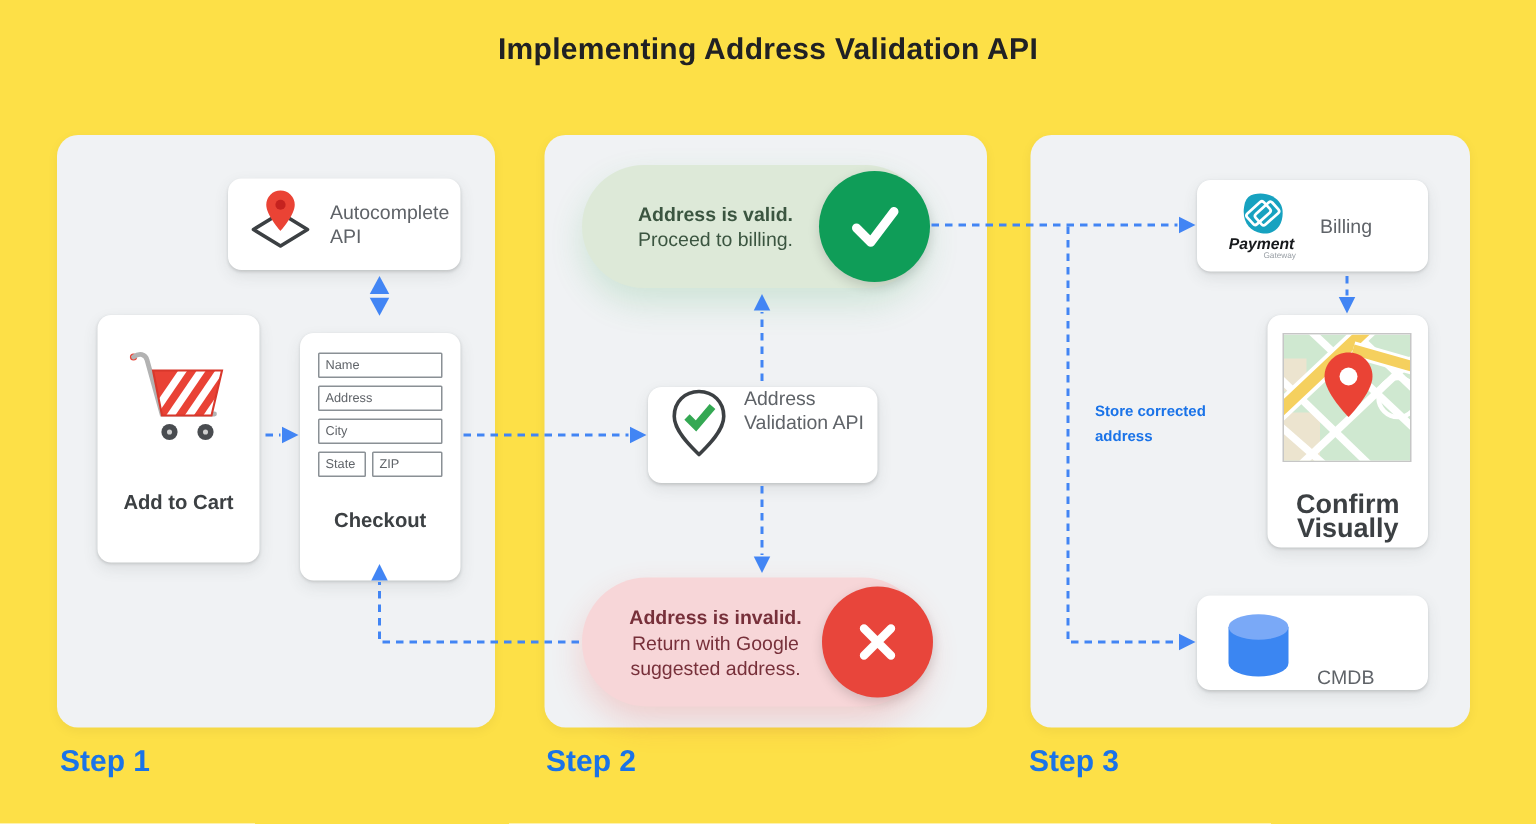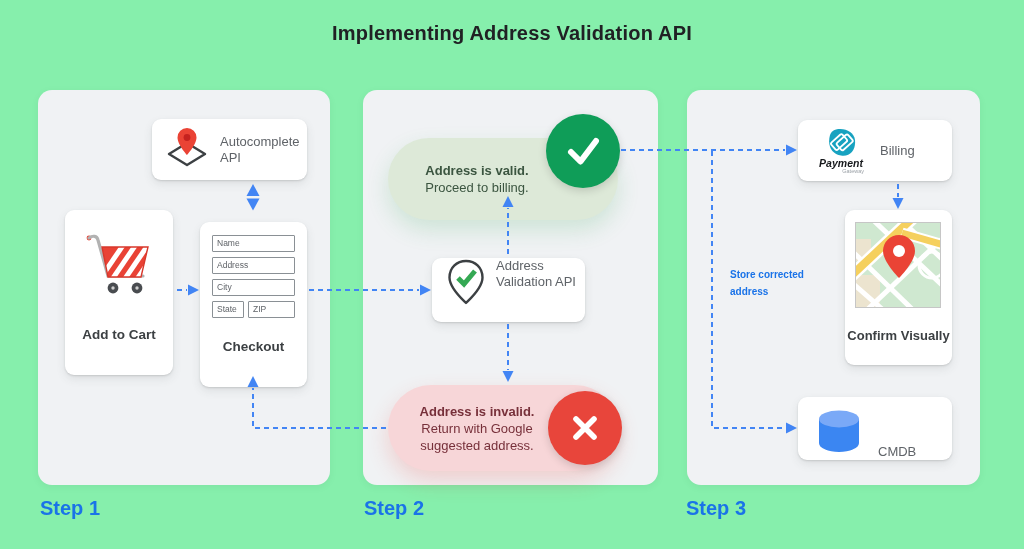--- a/index.html
+++ b/index.html
@@ -1,18 +1,18 @@
 <!DOCTYPE html>
 <html><head>
 <meta charset="utf-8">
 <style>
   * { margin:0; padding:0; box-sizing:border-box; }
   html,body { background:#ffffff; }
   body { font-family:"Liberation Sans", sans-serif; }
-  .stage { position:relative; width:1024px; height:549px; background:#86efac; overflow:hidden; }
+  .stage { position:relative; width:1024px; height:549px; background:#fde047; overflow:hidden; }
 
   .title { position:absolute; top:22px; left:0; width:100%; text-align:center;
            font-size:20px; font-weight:bold; color:#202124; letter-spacing:.2px; }
 
   .panel { position:absolute; background:#f0f2f4; border-radius:14px;
            box-shadow:0 2px 8px rgba(0,0,0,.05); }
   .panel1 { left:38px;  top:90px; width:292px; height:395px; }
   .panel2 { left:363px; top:90px; width:295px; height:395px; }
   .panel3 { left:687px; top:90px; width:293px; height:395px; }
 
@@ -36,21 +36,21 @@
 
   .form { position:absolute; left:12px; top:13px; width:83px; }
   .field { height:17px; border:1px solid #8a9095; background:#fff; border-radius:1px;
            font-size:8.5px; color:#5f6368; line-height:15px; padding-left:4px; margin-bottom:5px; }
   .field-row { display:flex; gap:4px; }
   .field-state { width:32px; } .field-zip { width:47px; }
 
   
   .pill { position:absolute; border-radius:43px; }
   .valid-pill { left:388px; top:110px; width:230px; height:82px; background:#dde9d8;
-                box-shadow:0 10px 22px rgba(52,168,83,.18);margin-top:28px; }
+                box-shadow:0 10px 22px rgba(52,168,83,.18); }
   .invalid-pill { left:388px; top:385px; width:230px; height:86px; background:#f7d6d8;
                   box-shadow:0 10px 22px rgba(234,67,53,.20); }
   .pill-text { position:absolute; left:22px; top:0; height:100%; width:134px;
                display:flex; flex-direction:column; justify-content:center; text-align:center;
                font-size:13px; line-height:17px; }
   .valid-pill .pill-text { color:#3b5540; }
   .invalid-pill .pill-text { color:#77303a; }
   .pill-text b { font-size:13px; }
   .status-circle { position:absolute; border-radius:50%; width:74px; height:74px;
                    box-shadow:0 3px 8px rgba(0,0,0,.15); }
@@ -65,21 +65,21 @@
   
   .billing-card { left:798px; top:120px; width:154px; height:61px; display:flex; align-items:center; }
   .pay-logo { margin-left:12px; width:62px; display:flex; flex-direction:column; align-items:center; }
   .pay-title { font-size:10.5px; font-weight:bold; font-style:italic; color:#17191c; line-height:10px; }
   .pay-sub { font-size:5.5px; color:#9aa0a6; line-height:6px; align-self:flex-end; margin-right:8px; }
   .billing-card .card-label { margin-left:8px; }
 
   .confirm-card { left:845px; top:210px; width:107px; height:155px; }
   .map-wrap { position:absolute; left:10px; top:12px; width:86px; height:86px;
               border:1px solid #c6c6c6; overflow:hidden; }
-  .confirm-card .big-card-label { top:118px; font-size:13px; line-height:16px; }
+  .confirm-card .big-card-label { top:118px; font-size:18px; line-height:16px; }
 
   .cmdb-card { left:798px; top:397px; width:154px; height:63px; display:flex; align-items:flex-end; }
   .cmdb-card .ic { margin-left:16px; }
   .cmdb-card .card-label { margin-left:14px; }
 
   .store-note { position:absolute; left:730px; top:266px; width:86px;
                 font-size:10px; font-weight:bold; color:#1a73e8; line-height:17px; }
 
   .connectors { position:absolute; left:0; top:0; pointer-events:none; z-index:6; }
 </style>

